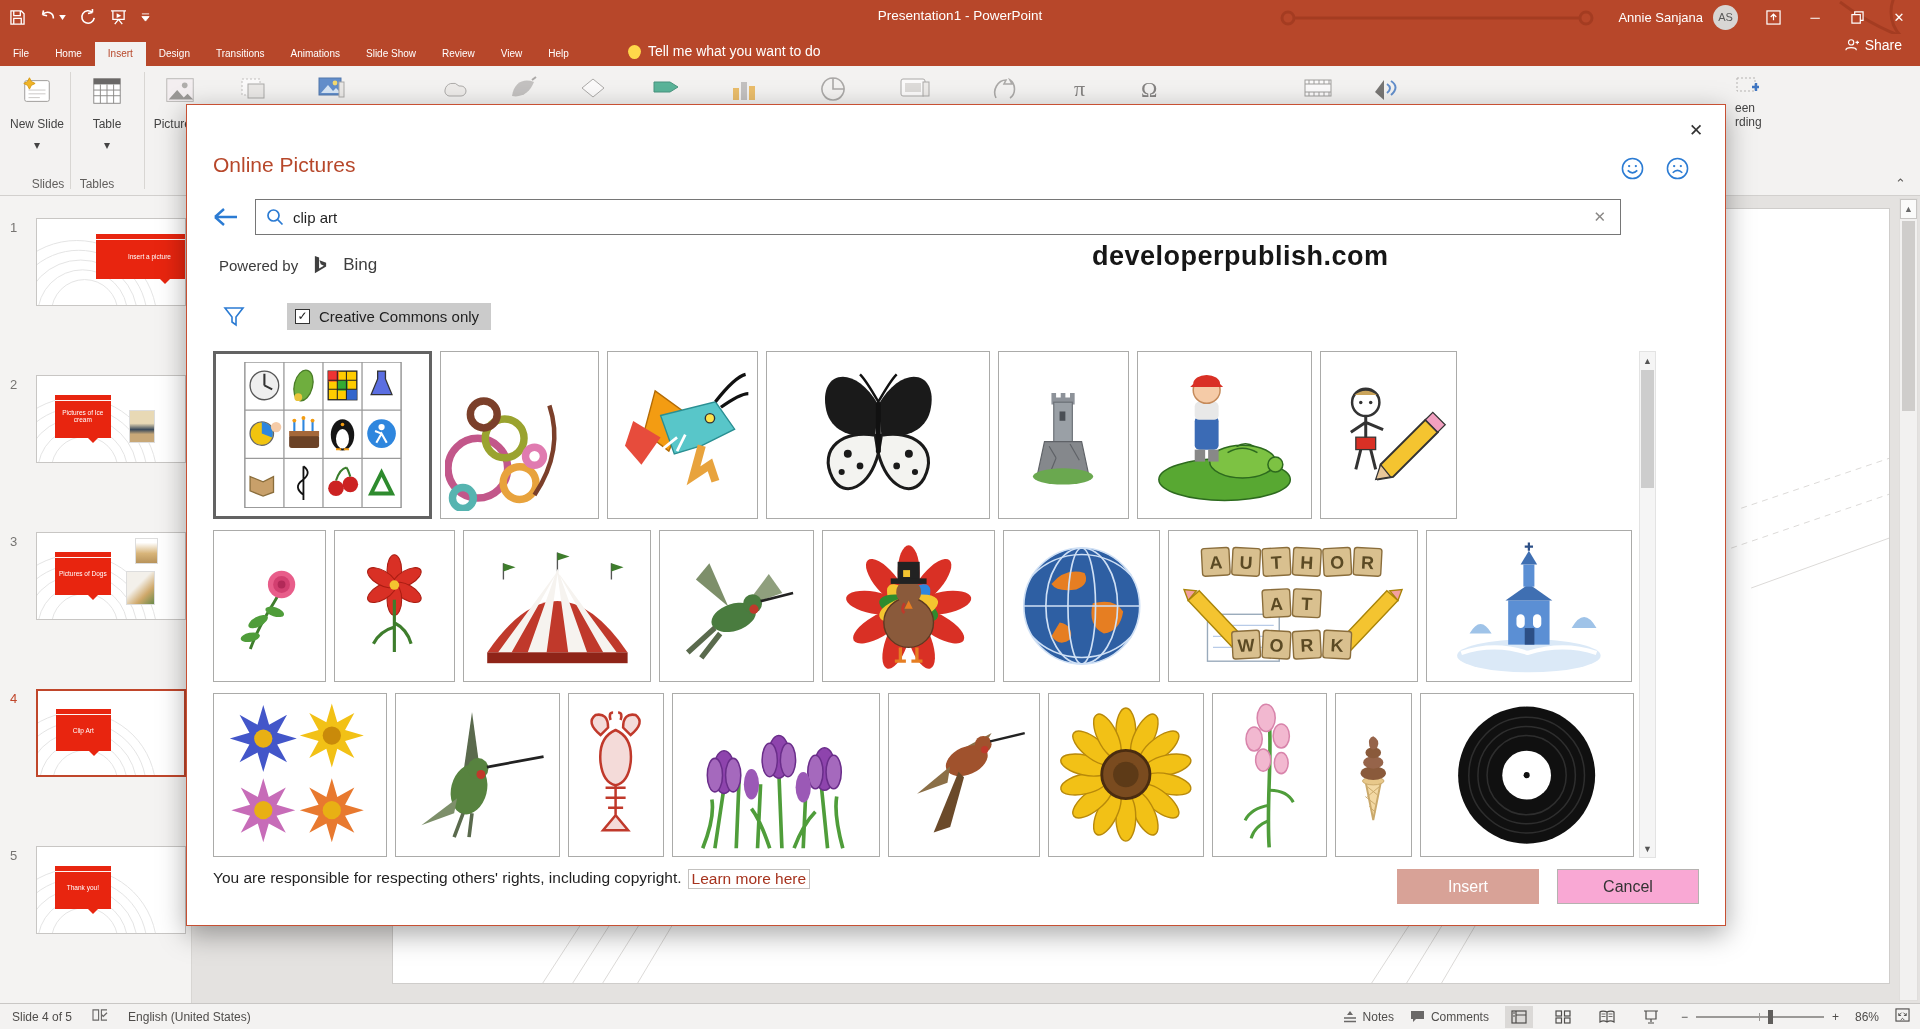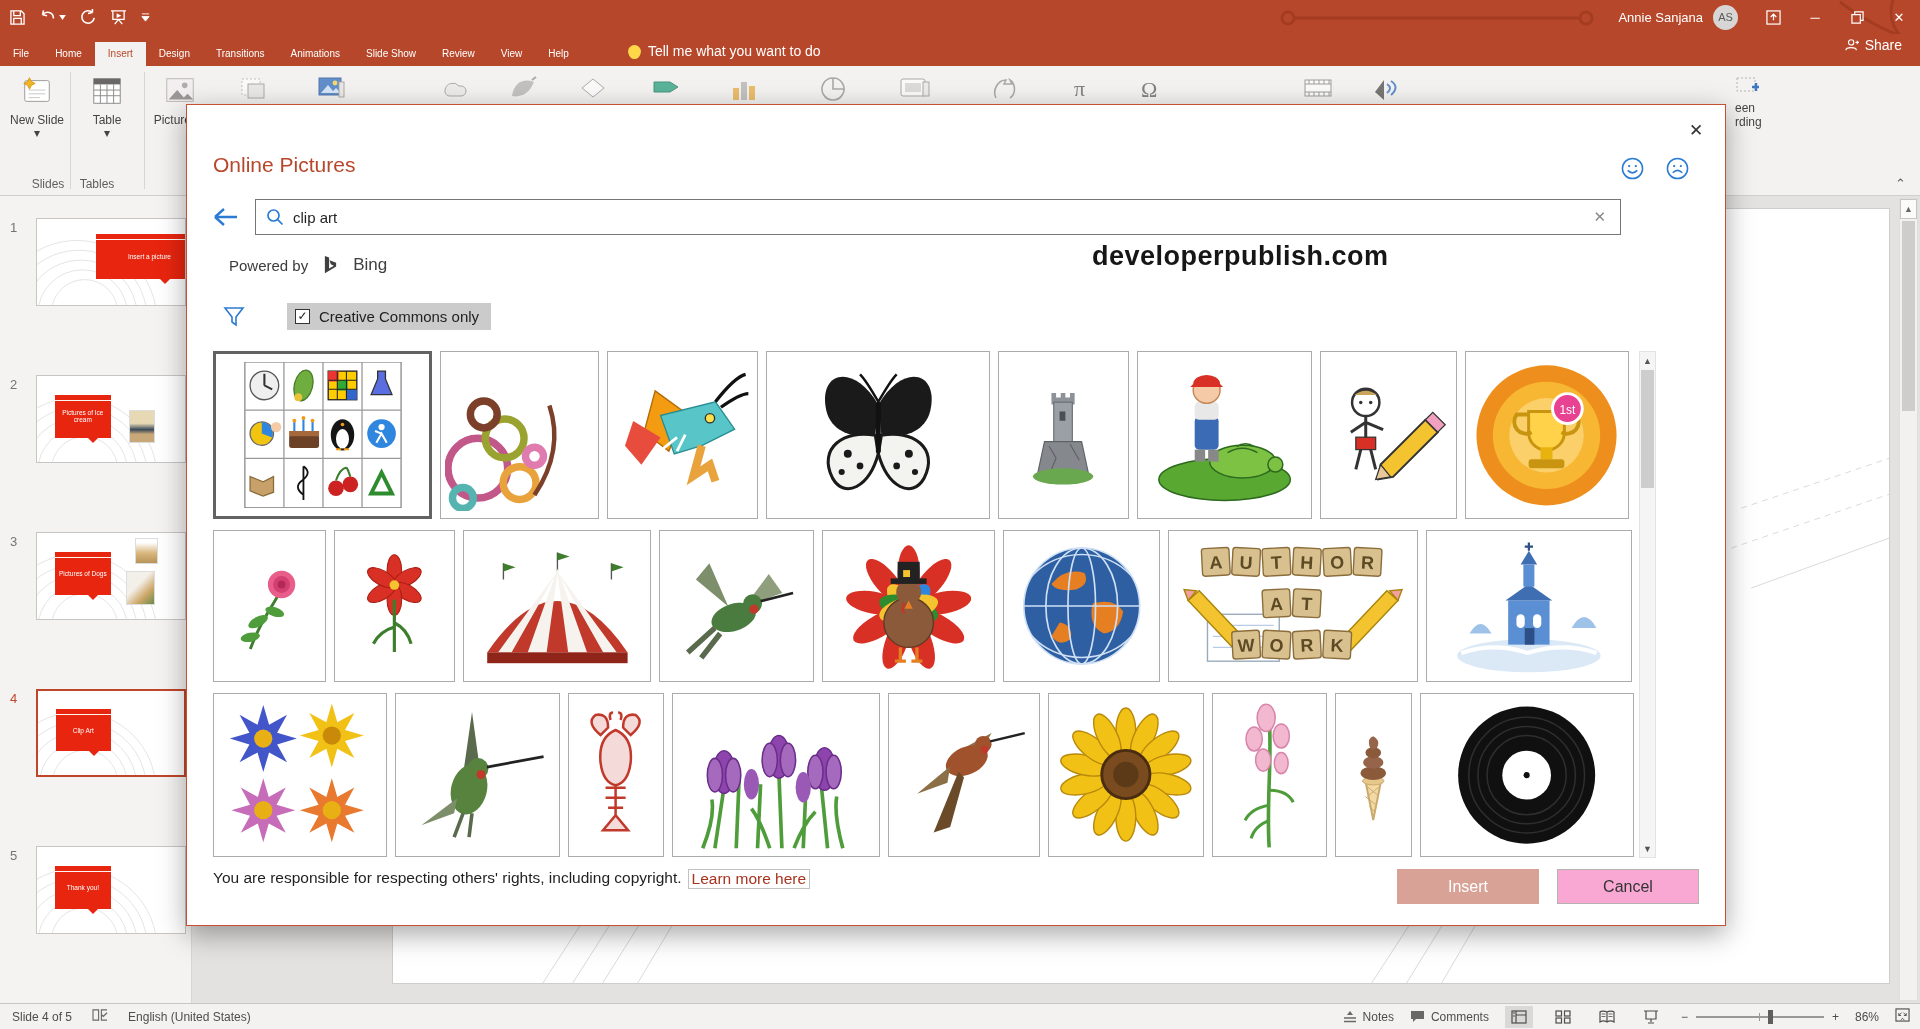--- a/index.html
+++ b/index.html
@@ -22,21 +22,21 @@
   .tab { color:#fff; font-size:10px; padding:6px 13px 7px; cursor:default; }
   .tab.active { background:#f3f2f1; color:#b7472a; }
   #tellme { display:flex; align-items:center; gap:7px; color:#fff; font-size:14px; margin-left:46px; padding-bottom:7px; }
   #bulb { width:13px; height:13px; border-radius:50%; background:#ffd84a; box-shadow:0 2px 0 -1px #ffd84a; }
   #share { margin-left:auto; margin-right:18px; color:#fff; font-size:14px; display:flex; gap:6px; align-items:center; padding-bottom:13px; }
 
   
   #ribbon { position:absolute; left:0; top:66px; width:1920px; height:130px; background:#f3f2f1; border-bottom:1px solid #d2d0ce; z-index:1; }
   .rgroup-sep { position:absolute; top:6px; bottom:6px; width:1px; background:#d8d6d3; }
   .bigbtn { position:absolute; top:8px; width:62px; text-align:center; color:#444; font-size:12px; }
-  .bigbtn .blabel { margin-top:3px; line-height:13px; }
+  .bigbtn .blabel { margin-top:3px; line-height:21px; }
   .glabel { position:absolute; bottom:4px; font-size:12px; color:#605e5c; width:70px; text-align:center; }
   .ribbon-strip { position:absolute; top:6px; height:30px; overflow:hidden; }
   .ribbon-strip span { position:absolute; top:4px; display:block; opacity:.8; }
   #ribbon-chevron { position:absolute; right:14px; bottom:4px; color:#605e5c; font-size:13px; }
   #screenrec { position:absolute; left:1735px; top:10px; width:80px; color:#444; font-size:12px; text-align:left; }
 
   
   #workspace { position:absolute; left:0; top:196px; width:1920px; height:807px; background:#e4e2e0; }
   #thumbpanel { position:absolute; left:0; top:0; width:192px; height:807px; background:#f4f3f2; border-right:1px solid #d8d6d3; overflow:hidden; }
   .thumbrow { position:absolute; left:0; width:192px; }
@@ -70,21 +70,21 @@
   
   #dialog { position:absolute; left:186px; top:104px; width:1540px; height:822px; background:#fff; border:1px solid #c75033; box-shadow:0 8px 26px rgba(0,0,0,.35); z-index:10; }
   #dlg-close { position:absolute; top:12px; right:16px; font-size:17px; color:#333; width:26px; height:26px; display:flex; align-items:center; justify-content:center; }
   #dlg-title { position:absolute; left:26px; top:48px; font-size:21px; color:#b7472a; }
   #dlg-smileys { position:absolute; right:36px; top:52px; display:flex; gap:22px; }
   #search-row { position:absolute; left:26px; top:94px; right:104px; height:36px; display:flex; align-items:center; gap:16px; }
   #back-arrow { color:#2b7bd3; flex:0 0 auto; }
   #search-box { flex:1; height:36px; border:1px solid #767676; display:flex; align-items:center; padding:0 10px; gap:9px; }
   #search-input { border:none; outline:none; flex:1; font-size:15px; color:#1f1f1f; font-family:"Liberation Sans",sans-serif; background:transparent; }
   #search-clear { color:#8a8886; font-size:15px; padding:0 4px; }
-  #powered { position:absolute; left:42px; top:150px; display:flex; align-items:center; gap:15px; font-size:15px; color:#3b3b3b; }
+  #powered { position:absolute; left:32px; top:150px; display:flex; align-items:center; gap:15px; font-size:15px; color:#3b3b3b; }
   #watermark { position:absolute; left:905px; top:136px; font-size:27px; font-weight:600; color:#161616; letter-spacing:.5px; }
   #filter-row { position:absolute; left:36px; top:198px; display:flex; align-items:center; gap:42px; }
   #cc-box { background:#cbcbcb; padding:5px 12px 5px 8px; display:flex; align-items:center; gap:9px; font-size:15px; color:#1f1f1f; }
   #cc-check { width:15px; height:15px; background:#fff; border:1px solid #333; font-size:12px; line-height:13px; text-align:center; color:#222; }
   #grid { position:absolute; left:26px; top:246px; width:1420px; }
   .tile-row { display:flex; gap:8px; margin-bottom:11px; }
   .tile { background:#fff; border:1px solid #ababa9; display:flex; align-items:center; justify-content:center; overflow:hidden; flex:0 0 auto; }
   .tile.selected { border:3px solid #636363; }
   .tile svg { display:block; }
   #dlg-scroll { position:absolute; left:1452px; top:246px; width:17px; height:507px; background:#f5f5f5; border:1px solid #e3e3e3; }
@@ -141,20 +141,21 @@
           <path d="M1,1 H17 M3,1 V10 H15 V1 M9,10 l-4,5 M9,10 l4,5" fill="none" stroke="#fff" stroke-width="1.4"></path>
           <path d="M7,3.5 l5,2.5 -5,2.5 Z" fill="#fff"></path>
         </svg>
     </span>
     <span class="qbtn">
       <svg width="9" height="9" viewBox="0 0 10 10">
           <path d="M1,1 H9 M1,4 L5,9 9,4 Z" stroke="#fff" fill="#fff" stroke-width="1"></path>
         </svg>
     </span>
   </div>
+  <div id="win-title">Presentation1  -  PowerPoint</div>
   <div id="tb-right">
     <span id="user-name">Annie Sanjana</span>
     <span id="avatar">AS</span>
     <span class="winbtn">
       <svg width="15" height="15" viewBox="0 0 16 16">
           <rect x="1" y="1" width="14" height="14" fill="none" stroke="#fff" stroke-width="1.3"></rect>
           <path d="M8,11 V5 M5,7.5 L8,4.5 11,7.5" stroke="#fff" fill="none" stroke-width="1.3"></path>
         </svg>
     </span>
     <span class="winbtn">─</span>
@@ -618,33 +619,20 @@
             <circle cx="28" cy="24" r="1.4" fill="#333"></circle>
             <circle cx="36" cy="24" r="1.4" fill="#333"></circle>
             <path d="M32,35 v18 M32,40 l-12,8 M32,40 l14,6" stroke="#333" stroke-width="2.4" fill="none"></path>
             <rect x="24" y="52" width="16" height="10" fill="#d93025" stroke="#333"></rect>
             <path d="M28,62 l-4,16 M36,62 l4,16" stroke="#333" stroke-width="2.4"></path>
             <path d="M44,74 L80,38 l10,10 -36,36 -12,2 Z" fill="#f4c430" stroke="#333" stroke-width="1.6"></path>
             <path d="M80,38 l6,-6 10,10 -6,6 Z" fill="#f2a0c0" stroke="#333"></path>
             <path d="M44,74 l-4,12 12,-2 Z" fill="#e8c79a" stroke="#333"></path>
           </svg>
         </div>
-        <div class="tile" title="gold trophy with 1st badge" style="width: 164px; height: 168px;">
-          <svg width="92%" height="92%" viewBox="0 0 100 100">
-            <circle cx="50" cy="50" r="47" fill="#ee8f1d"></circle>
-            <circle cx="50" cy="50" r="36" fill="#f7b733"></circle>
-            <circle cx="50" cy="50" r="25" fill="#fbd06a"></circle>
-            <path d="M38,34 h24 v14 a12,12 0 0 1 -24,0 Z" fill="#ffd24a" stroke="#c99410" stroke-width="2"></path>
-            <path d="M38,36 h-8 a8,8 0 0 0 10,12 M62,36 h8 a8,8 0 0 1 -10,12" fill="none" stroke="#c99410" stroke-width="2.6"></path>
-            <rect x="46" y="58" width="8" height="8" fill="#e8b30f"></rect>
-            <rect x="38" y="66" width="24" height="6" rx="2" fill="#c99410"></rect>
-            <circle cx="64" cy="32" r="10" fill="#e84393" stroke="#fff" stroke-width="2"></circle>
-            <text x="64" y="35.5" text-anchor="middle" font-size="8" fill="#fff" font-family="Liberation Sans,sans-serif">1st</text>
-          </svg>
-        </div>
       </div>
       <div class="tile-row">
         <div class="tile" title="pink rose with leaves" style="width: 113px; height: 152px;">
           <svg width="88%" height="92%" viewBox="0 0 100 100">
             <path d="M30,94 C40,66 52,52 60,36" fill="none" stroke="#3e7d2c" stroke-width="3"></path>
             <ellipse cx="38" cy="66" rx="11" ry="5" fill="#4f9d3a" transform="rotate(-28 38 66)"></ellipse>
             <ellipse cx="55" cy="56" rx="10" ry="4.6" fill="#4f9d3a" transform="rotate(18 55 56)"></ellipse>
             <ellipse cx="30" cy="82" rx="10" ry="4.6" fill="#4f9d3a" transform="rotate(-12 30 82)"></ellipse>
             <circle cx="62" cy="28" r="14" fill="#e85d8a"></circle>
             <circle cx="62" cy="28" r="8.6" fill="#d23f70"></circle>

